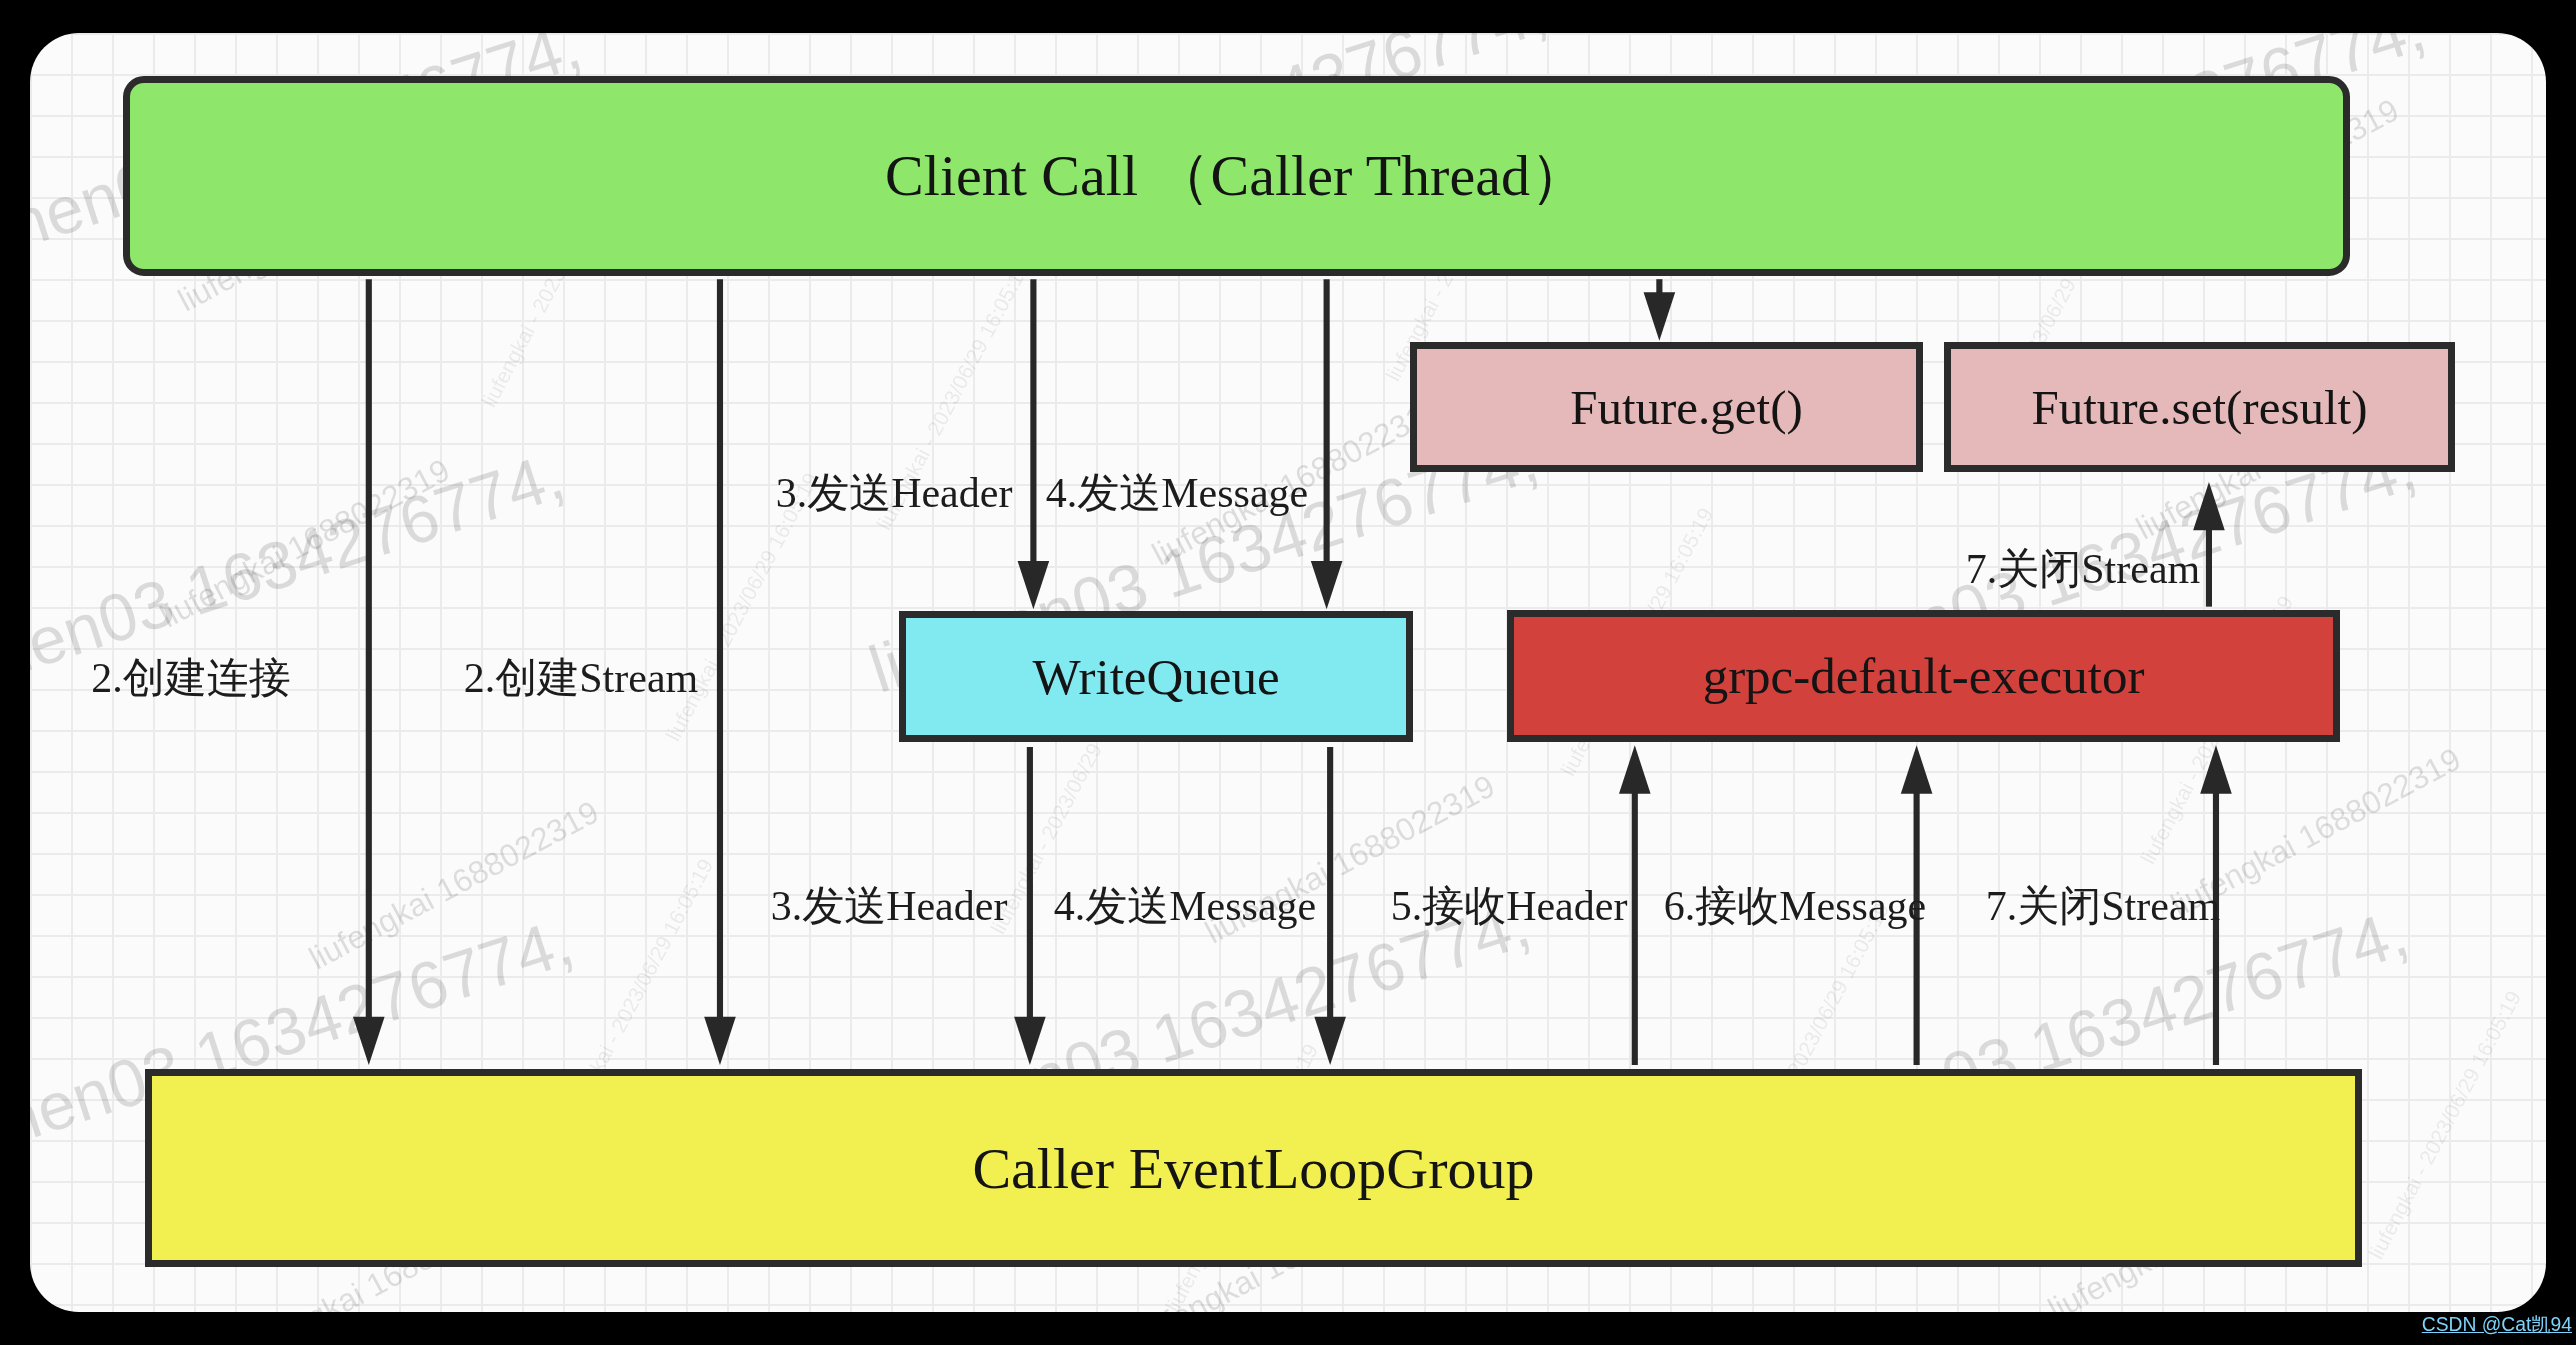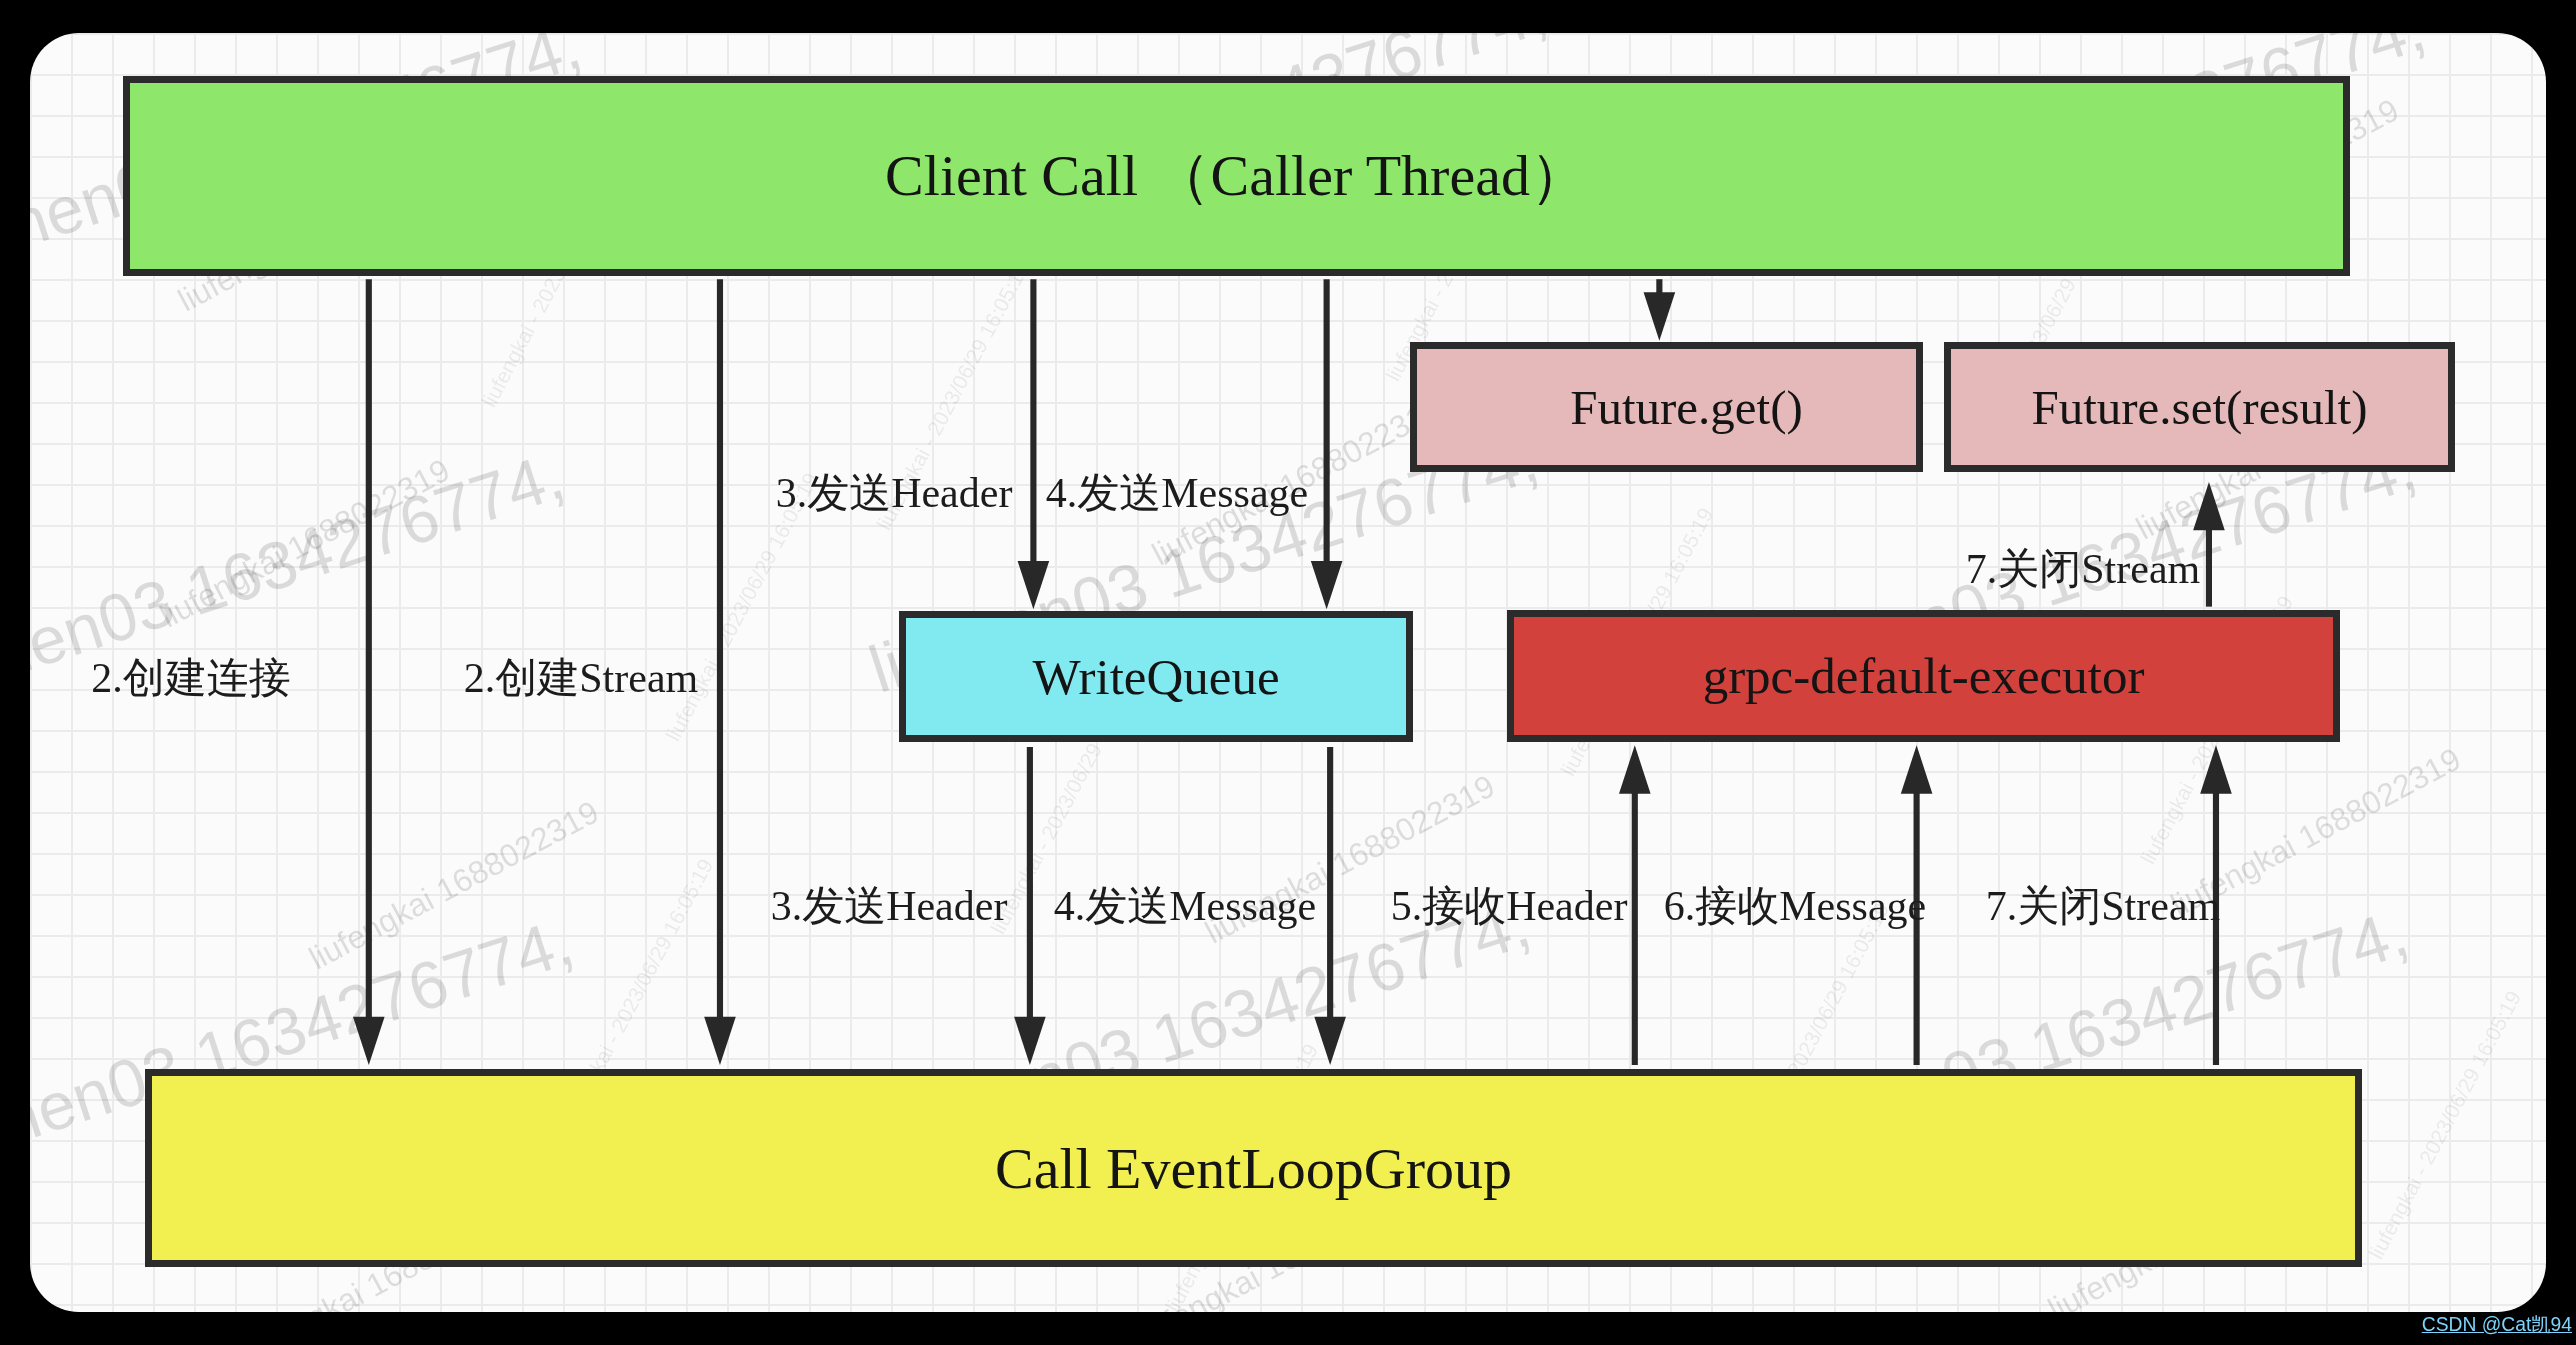--- a/index.html
+++ b/index.html
@@ -138,37 +138,37 @@
     <g>
       <line x1="2524" y1="1213" x2="2524" y2="898"></line>
       <polygon points="2506,904 2542,904 2524,849"></polygon>
     </g>
     <g>
       <line x1="2516" y1="691" x2="2516" y2="600"></line>
       <polygon points="2498,604 2534,604 2516,549"></polygon>
     </g>
   </svg>
 
-  <div class="box" id="box-client-call" style="background-color: rgb(142, 231, 106);">
+  <div class="box" id="box-client-call" style="background-color: rgb(142, 231, 106); border-radius: 21px;">
     <span>Client Call （Caller Thread）</span>
   </div>
   <div class="box" id="box-future-get" style="background-color: rgb(229, 185, 185);">
     <span>Future.get()</span>
   </div>
   <div class="box" id="box-future-set" style="background-color: rgb(229, 185, 185);">
     <span>Future.set(result)</span>
   </div>
   <div class="box" id="box-write-queue" style="background-color: rgb(128, 234, 240);">
     <span>WriteQueue</span>
   </div>
   <div class="box" id="box-executor" style="background-color: rgb(210, 65, 59);">
     <span>grpc-default-executor</span>
   </div>
   <div class="box" id="box-netty" style="background-color: rgb(242, 240, 81);">
-    <span>Call EventLoopGroup</span>
+    <span>Caller EventLoopGroup</span>
   </div>
 
   <div class="step" id="lbl-step1">2.创建连接</div>
   <div class="step" id="lbl-step2">2.创建Stream</div>
   <div class="step" id="lbl-step3-top">3.发送Header</div>
   <div class="step" id="lbl-step4-top">4.发送Message</div>
   <div class="step" id="lbl-step3-bot">3.发送Header</div>
   <div class="step" id="lbl-step4-bot">4.发送Message</div>
   <div class="step" id="lbl-step5">5.接收Header</div>
   <div class="step" id="lbl-step6">6.接收Message</div>

